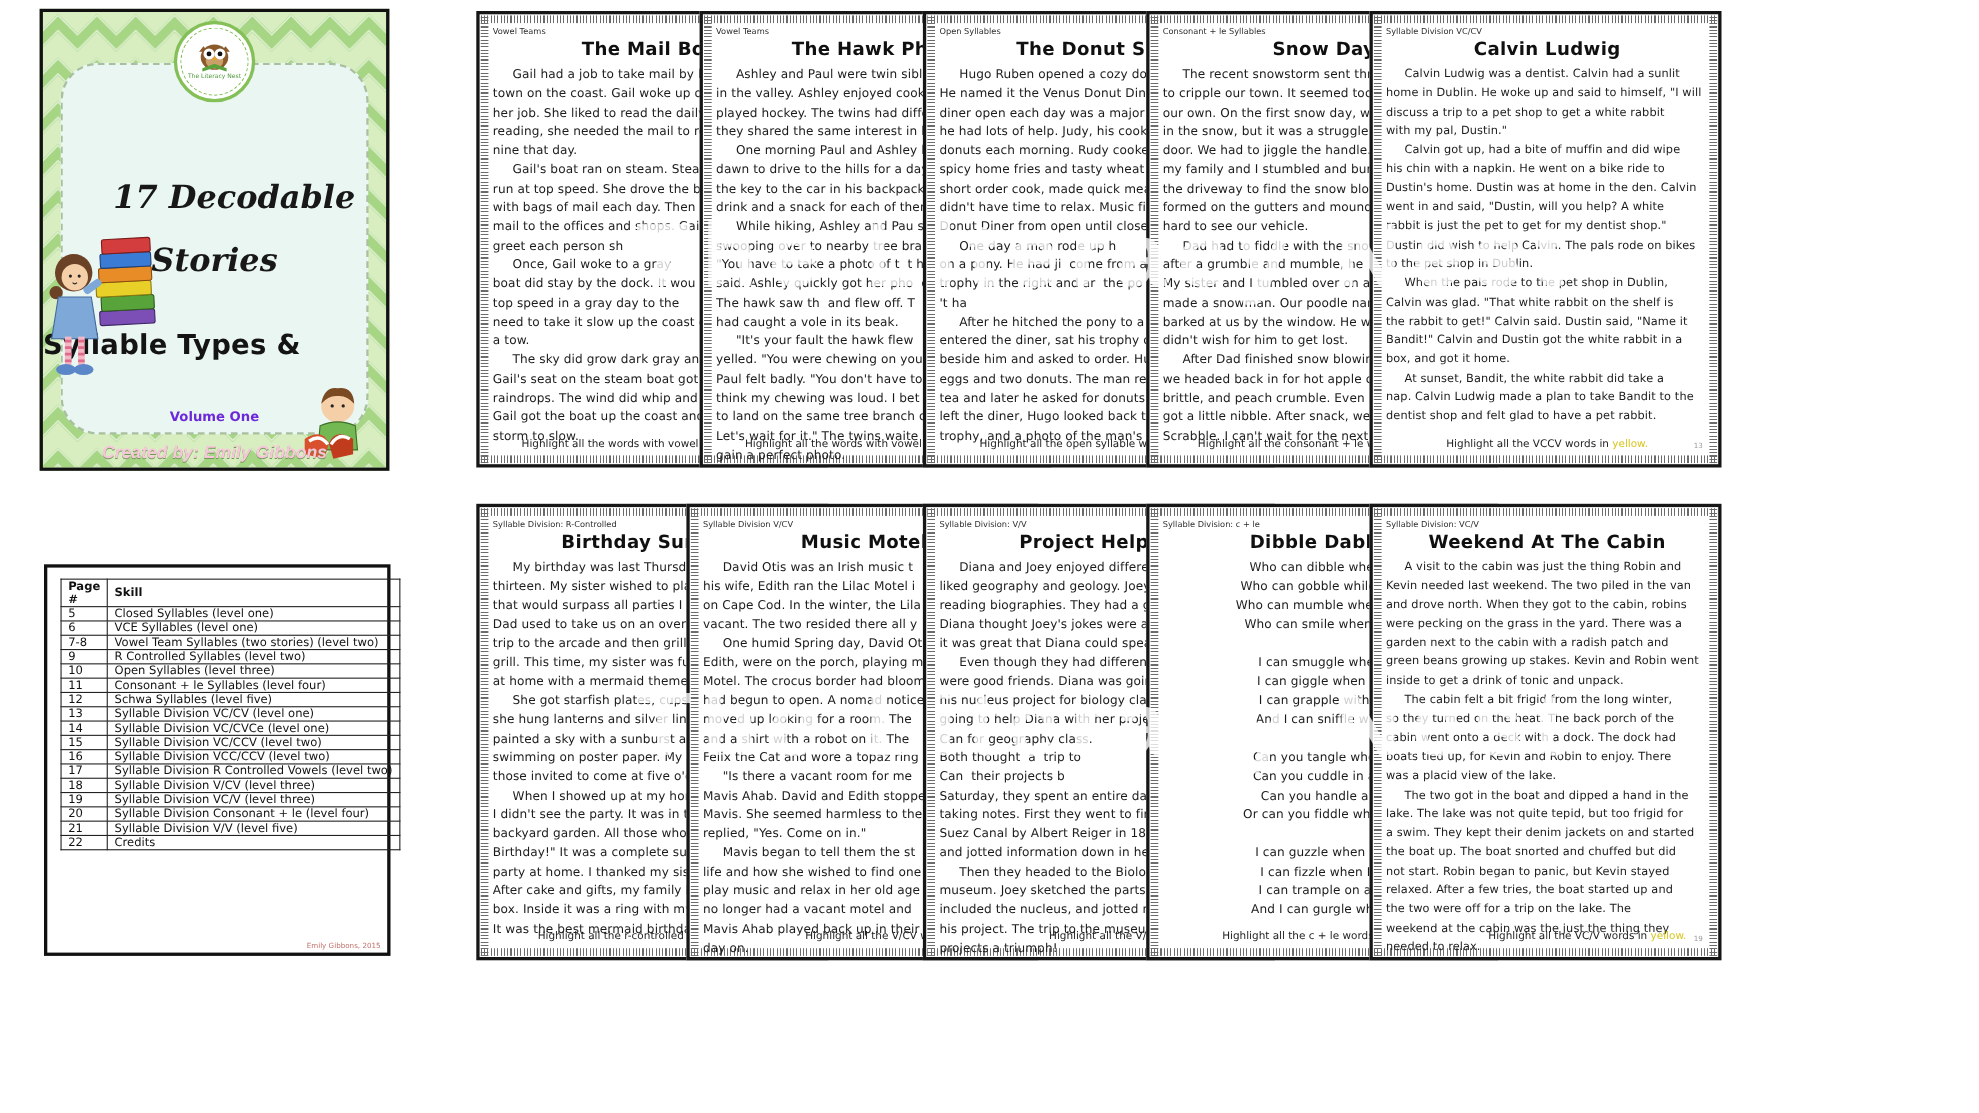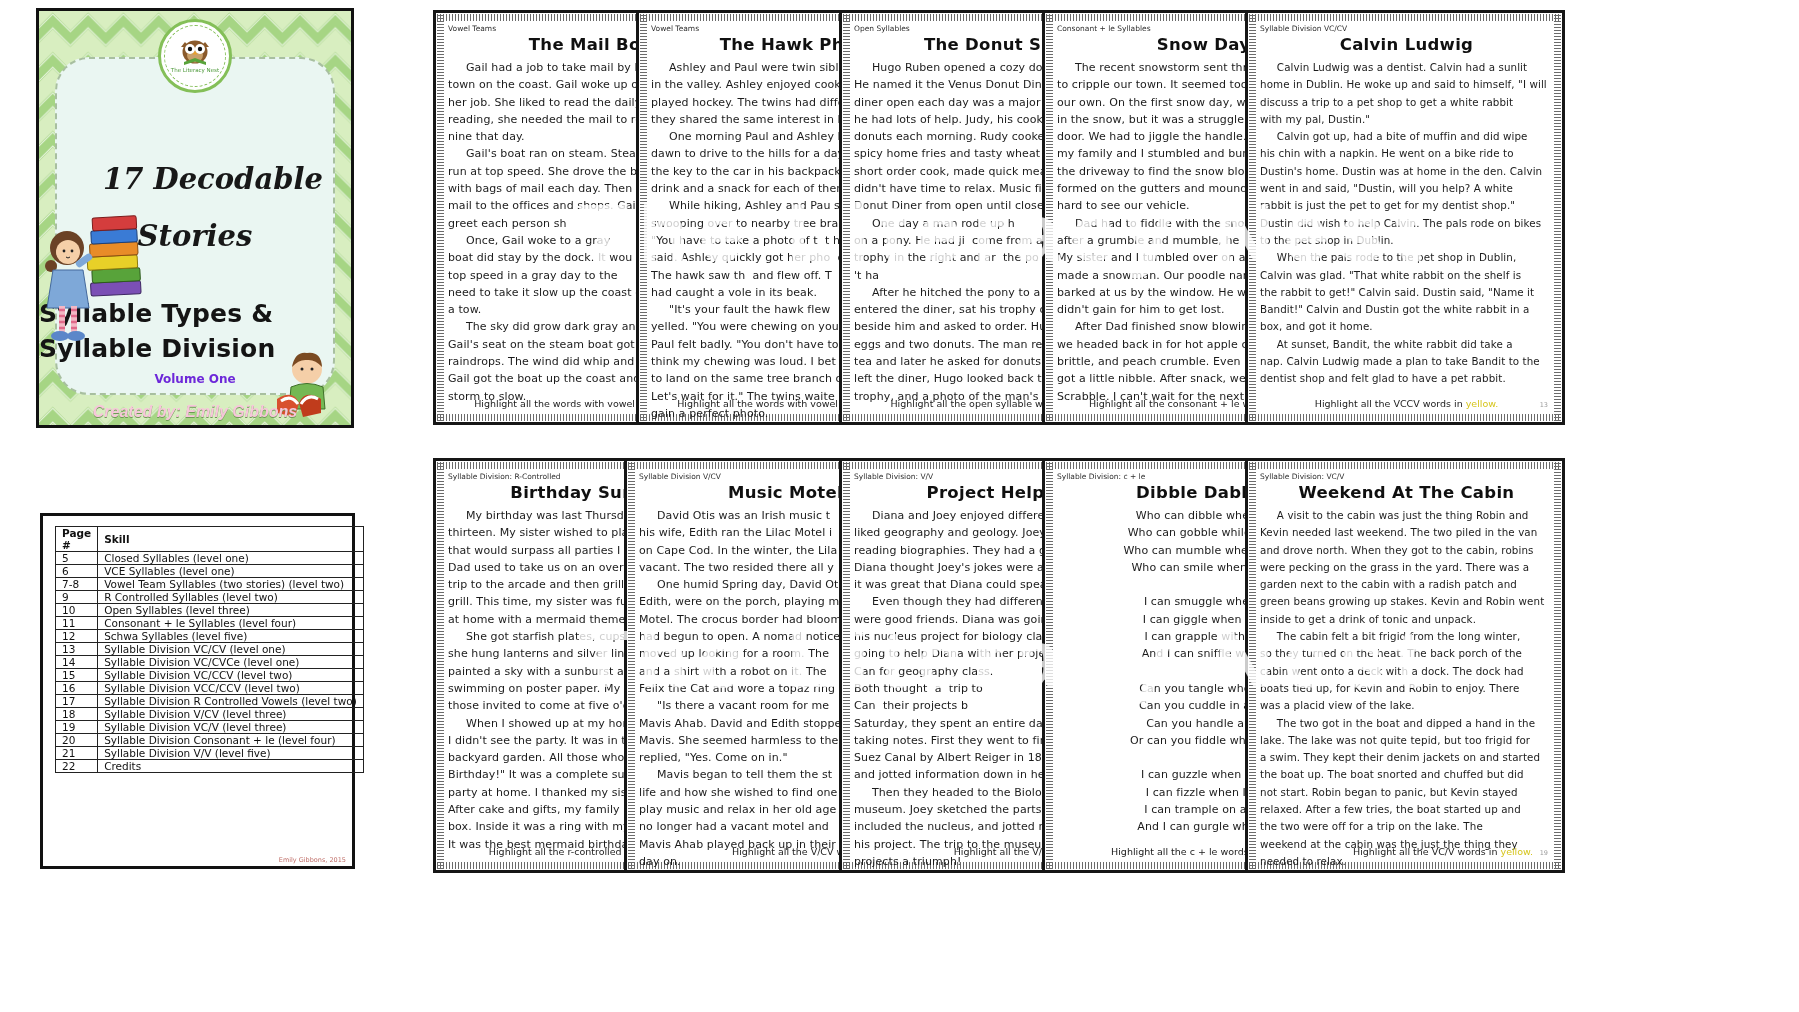--- a/index.html
+++ b/index.html
@@ -107,21 +107,20 @@
       <circle cx="22" cy="11" r="2.2" fill="#111111"></circle>
       <polygon points="17,13 19.5,16.5 14.5,16.5" fill="#e8a02a"></polygon>
       <path d="M6 24 L17 20 L28 24 L28 27 L17 23.5 L6 27 Z" fill="#58a33a"></path>
     </svg>
     <div class="logo-title">The Literacy Nest</div>
   </div>
 
   <div class="cover-sub sub1">17 Decodable</div>
   <div class="cover-sub sub2">Stories</div>
   <div class="cover-subject subj1">Syllable Types &amp;</div>
-  <div class="cover-subject subj2">Syllable Division</div>
   <div class="cover-volume">Volume One</div>
   <div class="cover-credit">Created by: Emily Gibbons</div>
 
   <svg class="clip clip-girl" width="108" height="142" viewBox="0 0 108 142">
     <g transform="rotate(-3 75 50)">
       <rect x="52" y="78" width="50" height="13" rx="2" fill="#7b4fb5" stroke="#3e2763" stroke-width="1"></rect>
       <rect x="54" y="65" width="48" height="13" rx="2" fill="#58a33a" stroke="#2e5a1d" stroke-width="1"></rect>
       <rect x="50" y="52" width="50" height="13" rx="2" fill="#e8d028" stroke="#8a7a10" stroke-width="1"></rect>
       <rect x="53" y="39" width="48" height="13" rx="2" fill="#e88c28" stroke="#8a4d10" stroke-width="1"></rect>
       <rect x="55" y="26" width="46" height="13" rx="2" fill="#3a7bd5" stroke="#1d4078" stroke-width="1"></rect>
@@ -346,21 +345,21 @@
         <div class="line">door. We had to jiggle the handle. W</div>
         <div class="line">my family and I stumbled and bumb</div>
         <div class="line">the driveway to find the snow blow</div>
         <div class="line">formed on the gutters and mounds</div>
         <div class="line">hard to see our vehicle.</div>
         <div class="line">     Dad had to fiddle with the sno</div>
         <div class="line">after a grumble and mumble, he</div>
         <div class="line">My sister and I tumbled over on a s</div>
         <div class="line">made a snowman. Our poodle named</div>
         <div class="line">barked at us by the window. He wa</div>
-        <div class="line">didn't gain for him to get lost.</div>
+        <div class="line">didn't wish for him to get lost.</div>
         <div class="line">     After Dad finished snow blowin</div>
         <div class="line">we headed back in for hot apple cid</div>
         <div class="line">brittle, and peach crumble. Even No</div>
         <div class="line">got a little nibble. After snack, we p</div>
         <div class="line">Scrabble. I can't wait for the next</div>
       </div>
     <div class="page-footer"><span>Highlight all the consonant + le words in </span><span class="yellow-word">yellow.</span></div>
   </div>
 </article>
 

